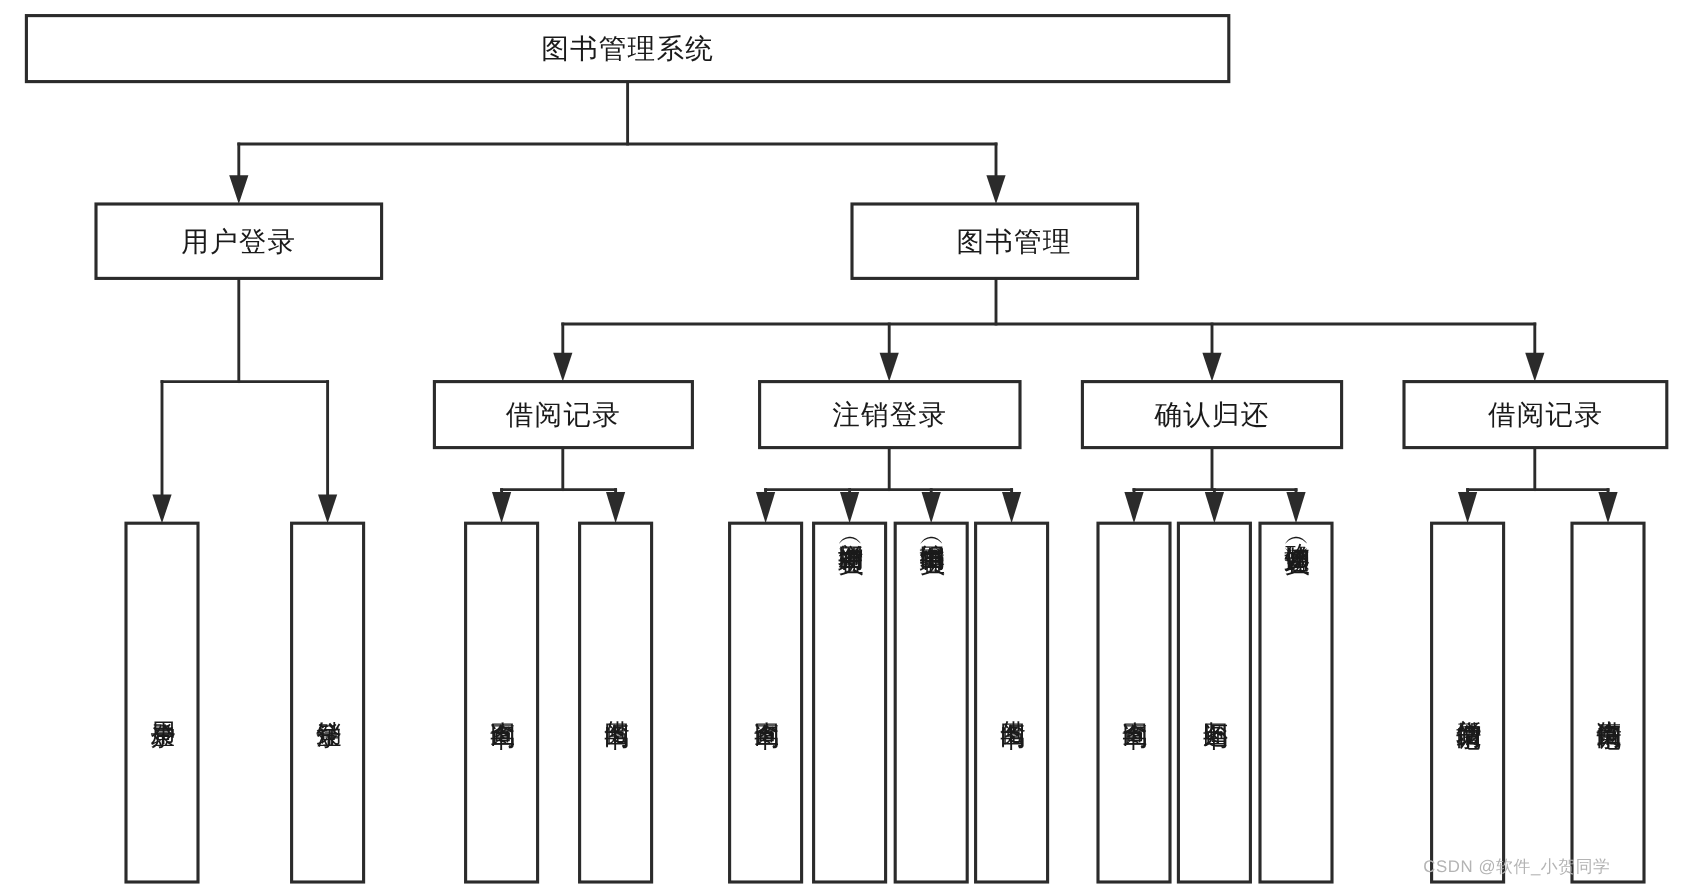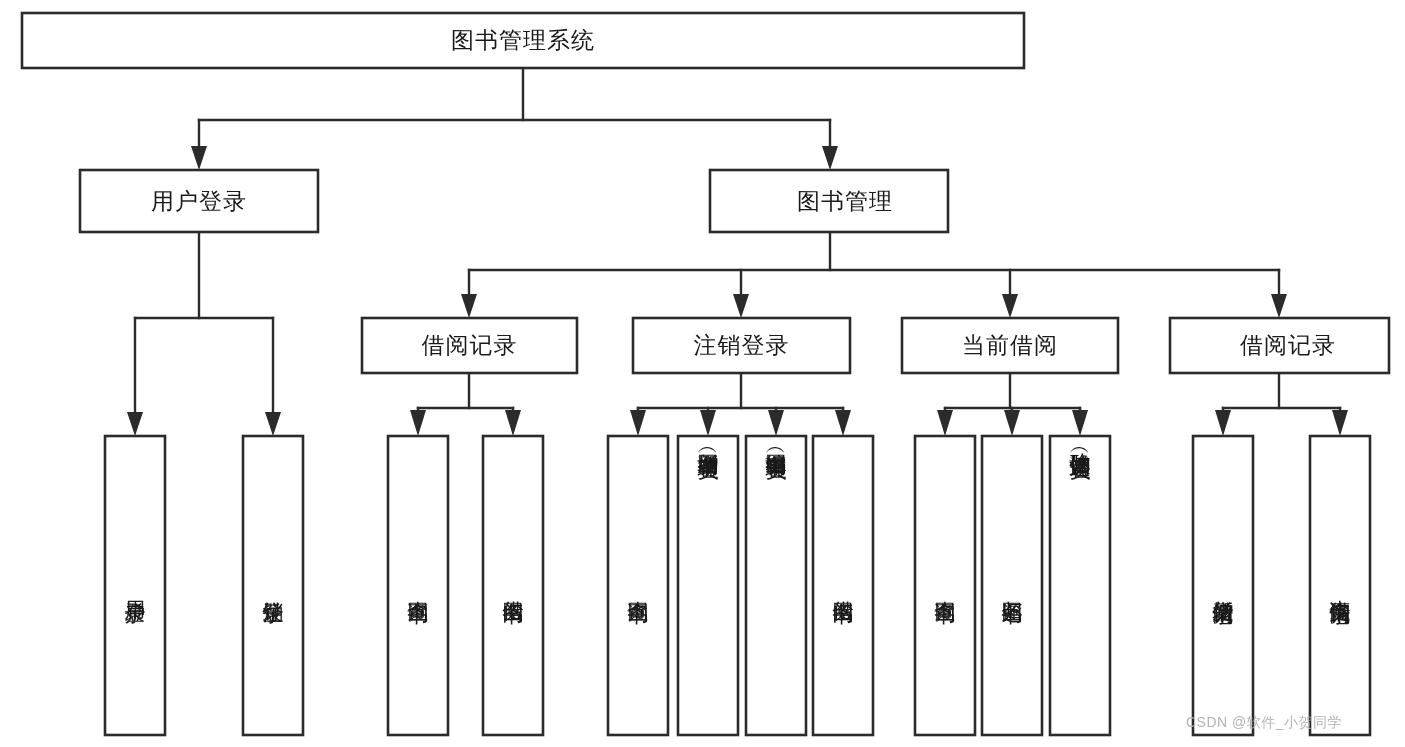--- a/index.html
+++ b/index.html
@@ -206,21 +206,21 @@
 
   <div class="hlabel-box" style="left:362px; top:318px; width:215px; height:55px;">
     <span class="hlabel-text">借阅记录</span>
   </div>
 
   <div class="hlabel-box" style="left:633px; top:318px; width:217px; height:55px;">
     <span class="hlabel-text">注销登录</span>
   </div>
 
   <div class="hlabel-box" style="left:902px; top:318px; width:216px; height:55px;">
-    <span class="hlabel-text">当前借阅</span>
+    <span class="hlabel-text">确认归还</span>
   </div>
 
   <div class="hlabel-box" style="left:1159px; top:318px; width:258px; height:55px;">
     <span class="hlabel-text">借阅记录</span>
   </div>
 
   <div class="vlabel-box" style="left:105px; top:436px; width:60px; height:299px;">
     <span class="vlabel-text">用户登录</span>
   </div>
   <div class="vlabel-box" style="left:243px; top:436px; width:60px; height:299px;">

